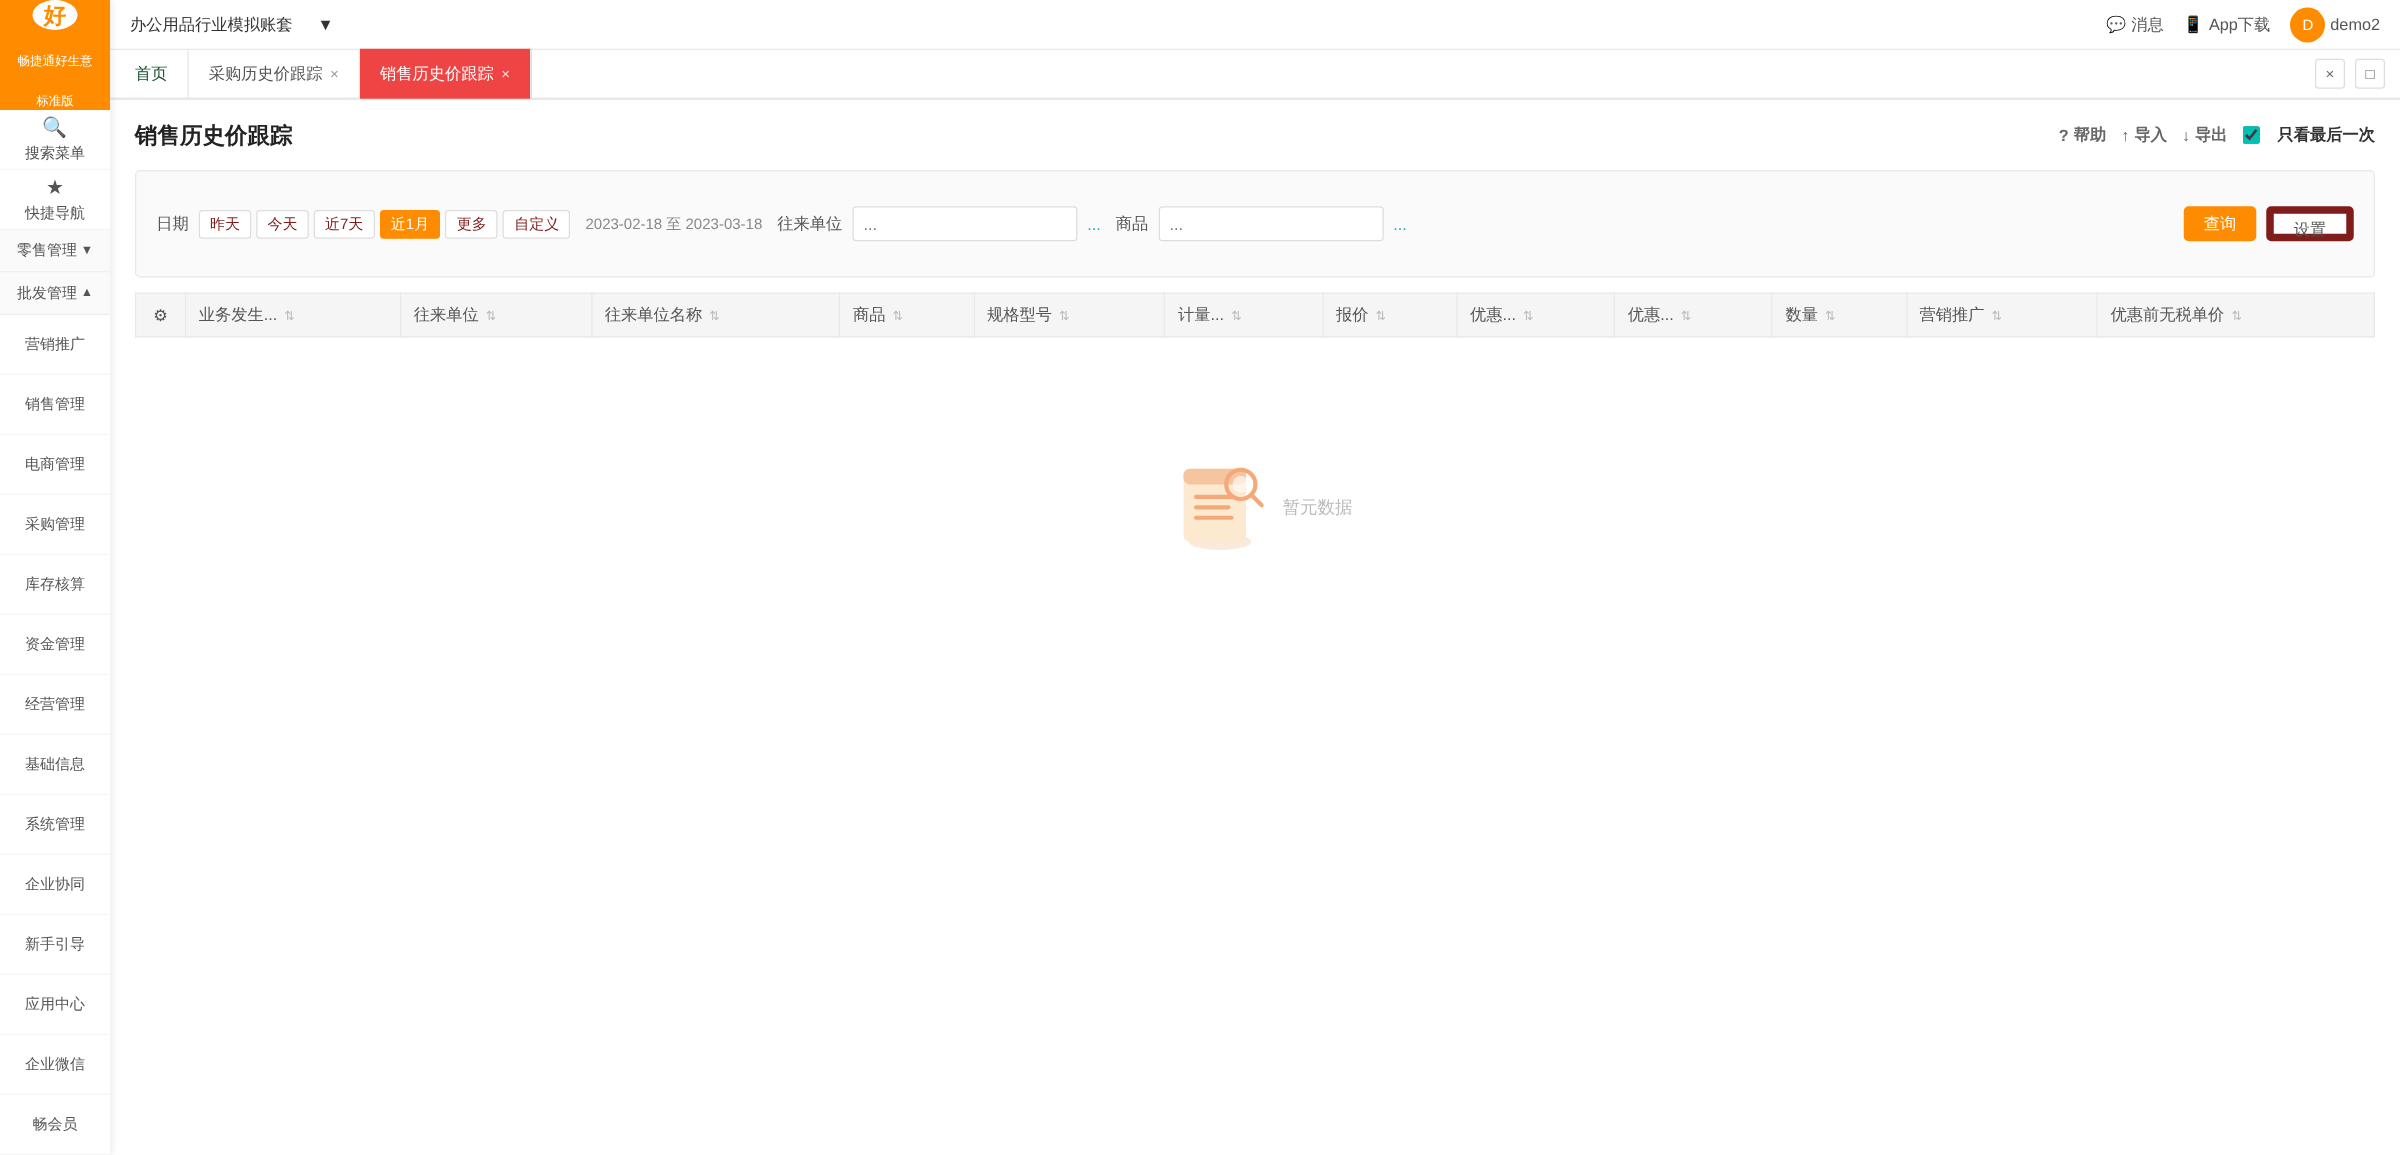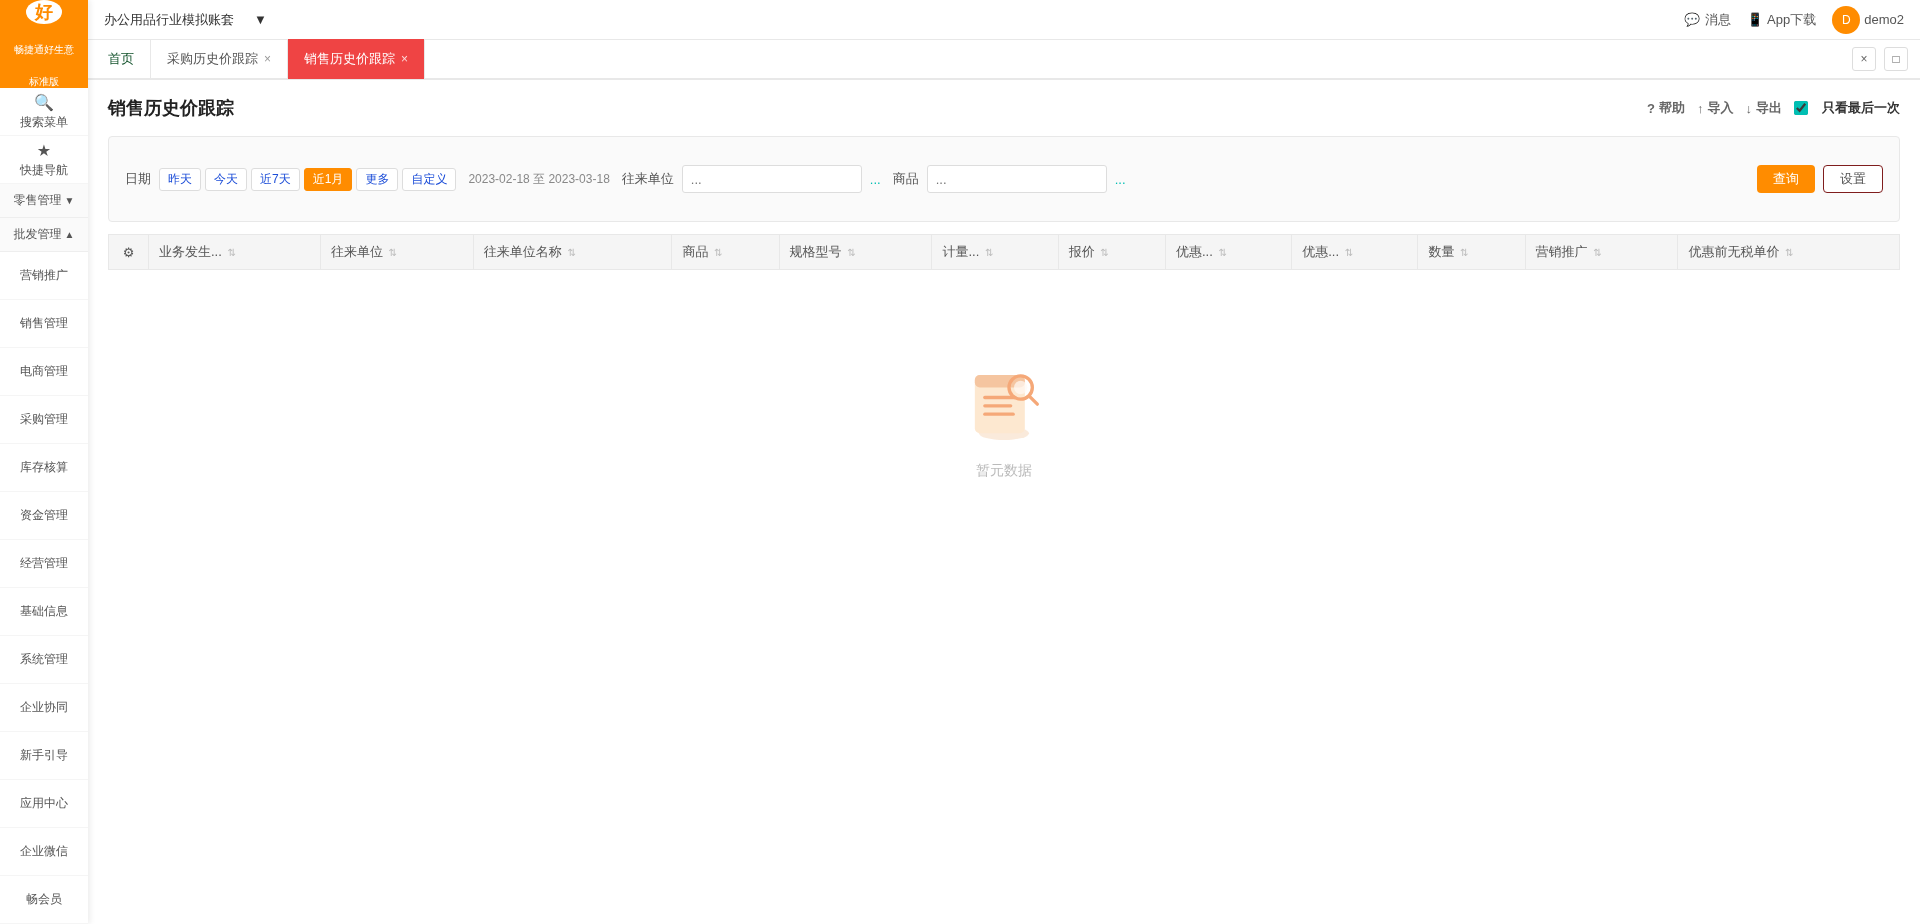--- a/index.html
+++ b/index.html
@@ -252,21 +252,21 @@
       display: flex;
       align-items: center;
       gap: 4px;
     }
     .date-btn {
       padding: 2px 8px;
       border: 1px solid #ddd;
       border-radius: 3px;
       cursor: pointer;
       font-size: 12px;
-      color: #1d4ed8;
+      color: #7f1d1d;
       background: #fff;
     }
     .date-btn.active {
       background: #ff8c00;
       color: #fff;
       border-color: #ff8c00;
     }
     .date-range {
       font-size: 12px;
       color: #888;
@@ -302,21 +302,21 @@
       border: none;
       border-radius: 4px;
       padding: 4px 16px;
       cursor: pointer;
       font-size: 13px;
       height: 28px;
     }
     .btn-settings {
       background: #fff;
       color: #555;
-      border: 1px solid #7f1d1d;
+      border: 6px solid #7f1d1d;
       border-radius: 4px;
       padding: 4px 16px;
       cursor: pointer;
       font-size: 13px;
       height: 28px;
     }
 
     
     .checkbox-item {
       display: flex;
@@ -348,21 +348,21 @@
       margin-left: 2px;
     }
     .data-table td {
       border: 1px solid #e8e8e8;
       padding: 8px 10px;
     }
 
     
     .empty-state {
       display: flex;
-      flex-direction: column;
+      flex-direction: row;
       align-items: center;
       justify-content: center;
       padding: 80px 20px;
       color: #bbb;
       font-size: 14px;
     }
     .empty-icon {
       width: 100px;
       height: 100px;
       margin-bottom: 12px;

